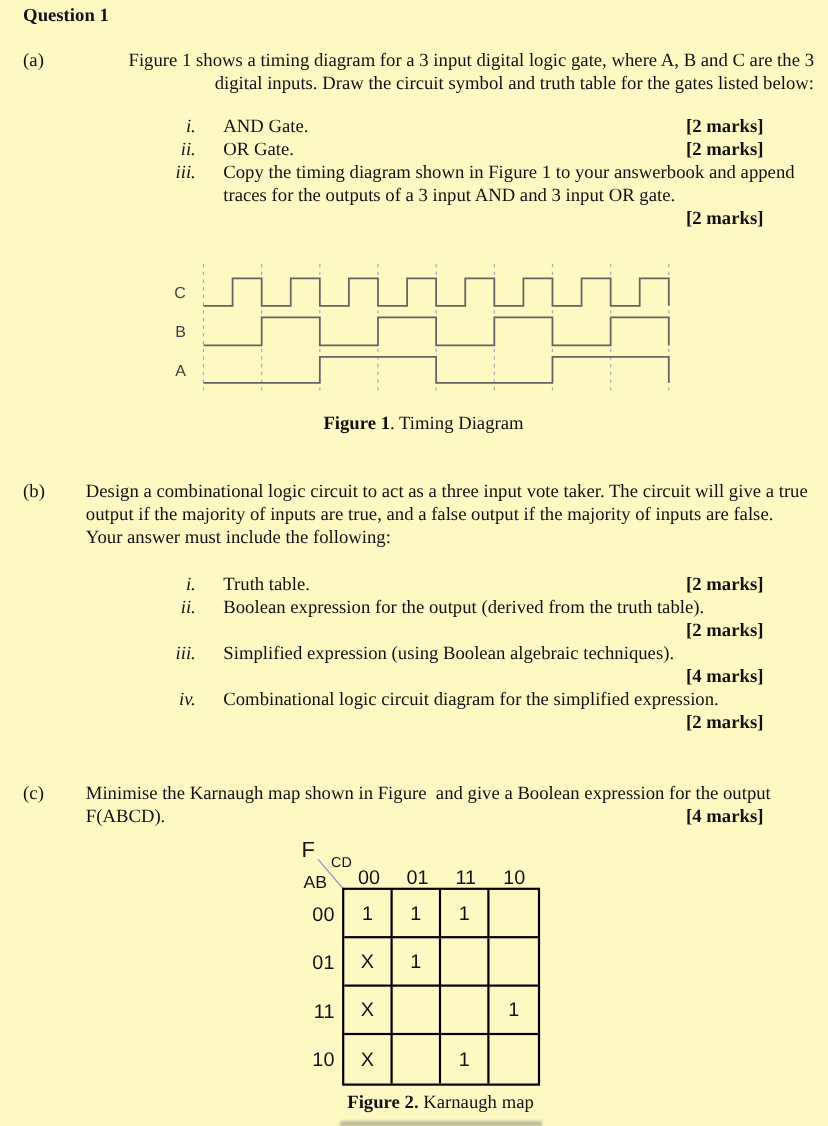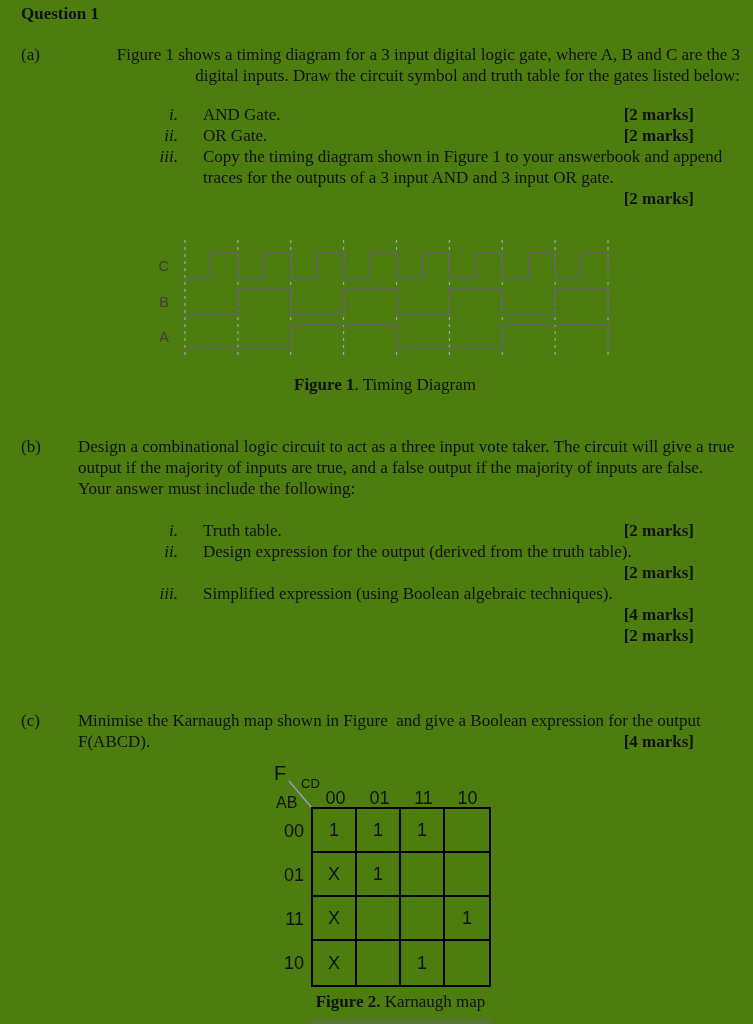--- a/index.html
+++ b/index.html
@@ -1,17 +1,17 @@
 <!DOCTYPE html>
 <html><head>
 <meta charset="utf-8">
 <style>
   html,body{margin:0;padding:0;background:#fff;}
   #canvas{
-    position:relative; width:753px; height:1024px; background:#4d7c0f;
+    position:relative; width:753px; height:1024px; background:#fef9c3;
     overflow:hidden; font-family:"Liberation Serif", serif; color:#111;
     font-size:17px; line-height:21px;
   }
   .abs{position:absolute;}
   #title{left:21px; top:3px; font-weight:bold;}
   .sec-label{left:21px; width:40px;}
   .sec-para{left:78px;}
   #para-a{top:44px; width:662px;text-align:right;}
   #label-a{top:44px;}
   #para-b{top:436px; width:661px;}
@@ -108,31 +108,35 @@
   <div id="label-b" class="abs sec-label">(b)</div>
   <div id="para-b" class="abs sec-para">Design a combinational logic circuit to act as a three input vote taker. The circuit will give a true output if the majority of inputs are true, and a false output if the majority of inputs are false. Your answer must include the following:</div>
   <div id="list-b" class="list">
       <div class="li">
         <span class="num">i.</span>
         <span class="itext">Truth table.</span>
         <span class="marks">[2 marks]</span>
       </div>
       <div class="li">
         <span class="num">ii.</span>
-        <span class="itext">Design expression for the output (derived from the truth table).</span>
+        <span class="itext">Boolean expression for the output (derived from the truth table).</span>
       </div>
       <div class="marksrow">
         <span class="marks">[2 marks]</span>
       </div>
       <div class="li">
         <span class="num">iii.</span>
         <span class="itext">Simplified expression (using Boolean algebraic techniques).</span>
       </div>
       <div class="marksrow">
         <span class="marks">[4 marks]</span>
+      </div>
+      <div class="li">
+        <span class="num">iv.</span>
+        <span class="itext">Combinational logic circuit diagram for the simplified expression.</span>
       </div>
       <div class="marksrow">
         <span class="marks">[2 marks]</span>
       </div>
     </div>
 
   <div id="label-c" class="abs sec-label">(c)</div>
   <div id="para-c2" class="abs sec-para">F(ABCD).</div>
   <div id="para-c1" class="abs sec-para">Minimise the Karnaugh map shown in Figure &nbsp;and give a Boolean expression for the output</div>
   <div id="marks-c" class="abs">[4 marks]</div>

